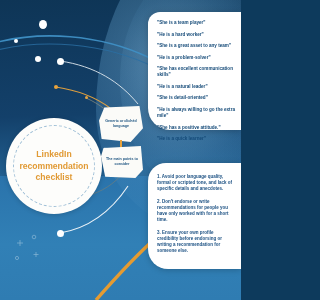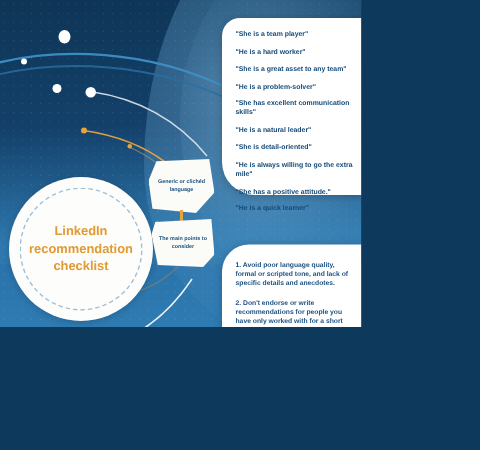--- a/index.html
+++ b/index.html
@@ -1,17 +1,17 @@
 <!DOCTYPE html>
 <html><head>
 <meta charset="utf-8">
 <style>
   html,body{margin:0;padding:0;background:#0d3a5c;}
   body{width:241px;height:300px;overflow:hidden;font-family:"Liberation Sans",sans-serif;}
-  #stage{position:relative;width:241px;height:218px;overflow:hidden;background:#123e63;text-decoration:underline;}
+  #stage{position:relative;width:241px;height:300px;overflow:hidden;background:#123e63;text-decoration:underline;}
 
   
   .bg-base{position:absolute;inset:0;
     background:linear-gradient(178deg,#0e3556 0%,#13406a 38%,#2e78ae 72%,#2f7cb2 100%);}
   .bg-lower{position:absolute;left:0;top:176px;width:241px;height:124px;
     background:linear-gradient(180deg,#2a73ab 0%,#3180b6 55%,#2f7cb2 100%);}
   .bg-blob{position:absolute;left:96px;top:-70px;width:210px;height:300px;
     background:radial-gradient(ellipse at 28% 42%, rgba(120,180,220,.42) 0%, rgba(90,155,200,.26) 42%, rgba(60,120,170,0) 72%);
     border-radius:55% 45% 50% 50%/60% 55% 45% 40%;}
   .bg-blob2{position:absolute;left:120px;top:-30px;width:150px;height:220px;

